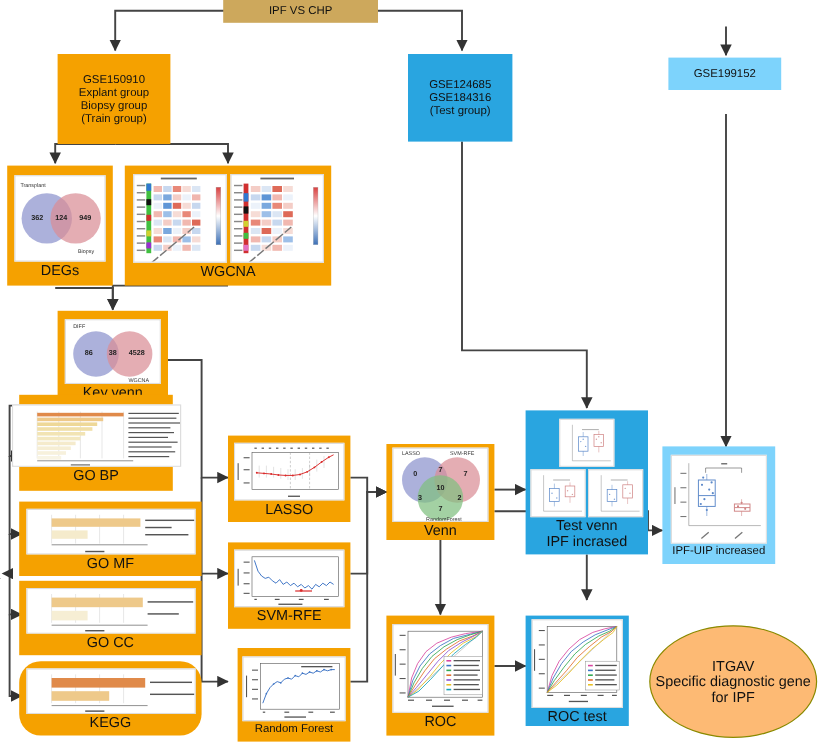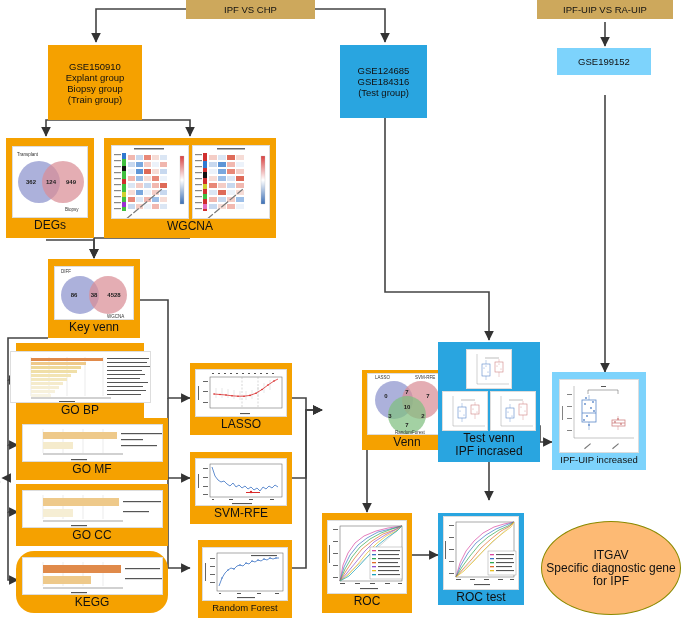--- a/index.html
+++ b/index.html
@@ -84,23 +84,20 @@
     <g stroke="#444" stroke-width="1.6" fill="none" marker-end="url(#ah)">
 
       <path d="M412,426 L540,426 L540,442 L552,442"></path>
 
       <path d="M489,462 L489,500"></path>
     </g>
   </svg>
 
   <div class="node hdr" style="left:186px;top:0px;width:129px;height:19px;">
     <span class="lbl sm">IPF VS CHP</span>
-  </div>
-  <div class="node hdr" style="left:537px;top:0px;width:136px;height:19px;">
-    <span class="lbl sm">IPF-UIP VS RA-UIP</span>
   </div>
 
   <div class="node orange" style="left:48px;top:45px;width:94px;height:75px;">
     <span class="lbl sm">GSE150910
 Explant group
 Biopsy group
 (Train group)</span>
   </div>
   <div class="node blue" style="left:340px;top:45px;width:87px;height:73px;">
     <span class="lbl sm">GSE124685
@@ -295,21 +292,21 @@
         <span class="vlab" style="left:6px;top:2px;">DIFF</span>
         <span class="vlab" style="left:52px;top:47px;">WGCNA</span>
         <span class="vnum" style="left:19px;top:28px;">86</span>
         <span class="vnum" style="left:39px;top:28px;">38</span>
         <span class="vnum" style="left:59px;top:28px;">4528</span>
       </div>
     </div>
     <span class="lbl">Key venn</span>
   </div>
 
-  <div class="node orange" style="left:16px;top:343px;width:128px;height:80px;">
+  <div class="node orange" style="left:16px;top:329px;width:128px;height:80px;">
     <div class="thumb" style="width:141px;height:52px;margin-top:3px;">
       <svg viewBox="0 0 141 52" style="width:141px;height:52px;">
         <rect x="0" y="0" width="141" height="52" fill="#fff"></rect>
         <g stroke="#ccc" stroke-width=".4">
           <line x1="20" y1="5" x2="20" y2="44"></line>
             <line x1="38" y1="5" x2="38" y2="44"></line>
           <line x1="56" y1="5" x2="56" y2="44"></line>
             <line x1="74" y1="5" x2="74" y2="44"></line>
           <line x1="92" y1="5" x2="92" y2="44"></line>
         </g>
@@ -530,21 +527,21 @@
           <rect x="54" y="45" width="4" height="1"></rect>
             <rect x="72" y="45" width="4" height="1"></rect>
         </g>
         <rect x="34" y="49" width="18" height="1.1" fill="#555"></rect>
         <rect x="2" y="15" width=".9" height="18" fill="#555"></rect>
       </svg>
     </div>
     <span class="lbl sm">Random Forest</span>
   </div>
 
-  <div class="node orange" style="left:322px;top:370px;width:90px;height:80px;margin-left:40px;">
+  <div class="node orange" style="left:322px;top:370px;width:90px;height:80px;">
     <div class="thumb" style="width:80px;height:62px;margin-top:3px;">
       <div class="vennwrap">
         <div class="vcirc" style="left:7px;top:7px;width:38px;height:38px;background:#8c93cd;"></div>
         <div class="vcirc" style="left:34px;top:7px;width:38px;height:38px;background:#d98e96;"></div>
         <div class="vcirc" style="left:20px;top:22px;width:38px;height:38px;background:#7fbf7f;"></div>
         <span class="vlab" style="left:7px;top:1px;">LASSO</span>
         <span class="vlab" style="left:47px;top:1px;">SVM-RFE</span>
         <span class="vlab" style="left:27px;top:56px;">RandomForest</span>
         <span class="vnum" style="left:18px;top:22px;">0</span>
         <span class="vnum" style="left:39px;top:18px;">7</span>

